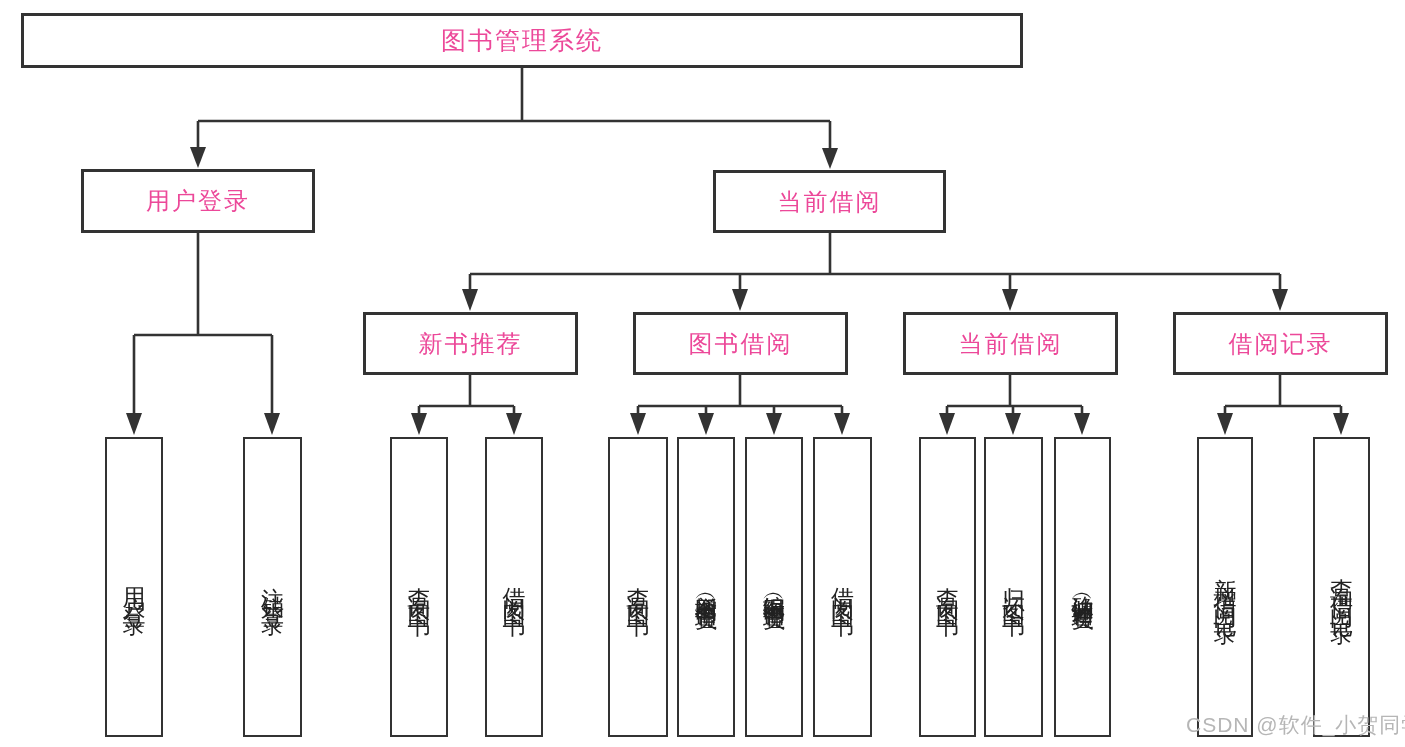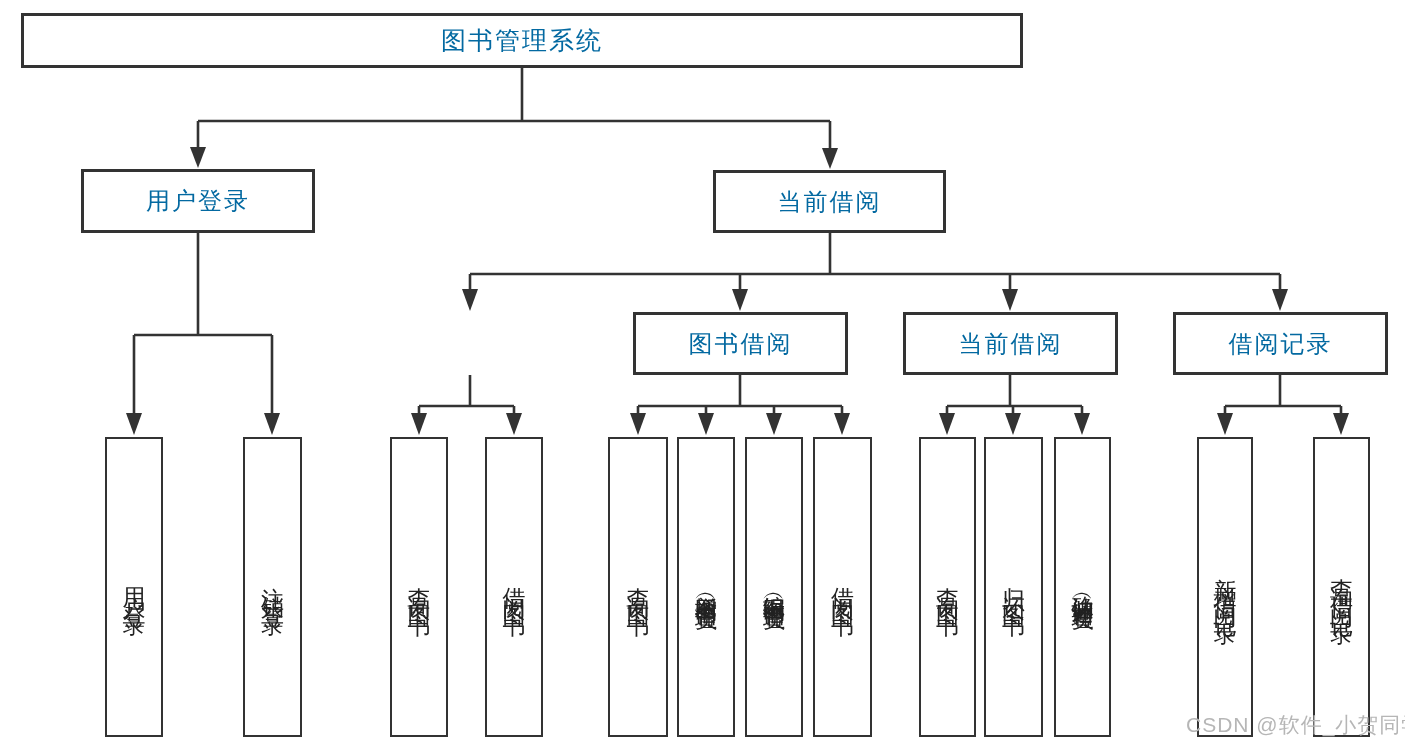--- a/index.html
+++ b/index.html
@@ -30,21 +30,21 @@
     border: 3px solid #333333;
     display: flex;
     align-items: center;
     justify-content: center;
     z-index: 2;
   }
   .node.leaf { border-width: 2.5px; }
   .hlabel {
     font-size: 24px;
     letter-spacing: 2px;
-    color: #0369a1;
+    color: #ec4899;
     white-space: nowrap;
   }
   .root .hlabel { font-size: 25px; }
   .vlabel {
     writing-mode: vertical-rl;
     text-orientation: mixed;
     font-size: 23px;
     line-height: 1;
     letter-spacing: 9px;
     color: #222222;
@@ -114,20 +114,23 @@
     <span class="hlabel">图书管理系统</span>
   </div>
 
   <div class="node" style="left:81px; top:169px; width:234px; height:64px;">
     <span class="hlabel">用户登录</span>
   </div>
   <div class="node" style="left:713px; top:170px; width:233px; height:63px;">
     <span class="hlabel">当前借阅</span>
   </div>
 
+  <div class="node" style="left:363px; top:312px; width:215px; height:63px;">
+    <span class="hlabel">新书推荐</span>
+  </div>
   <div class="node" style="left:633px; top:312px; width:215px; height:63px;">
     <span class="hlabel">图书借阅</span>
   </div>
   <div class="node" style="left:903px; top:312px; width:215px; height:63px;">
     <span class="hlabel">当前借阅</span>
   </div>
   <div class="node" style="left:1173px; top:312px; width:215px; height:63px;">
     <span class="hlabel">借阅记录</span>
   </div>
 

